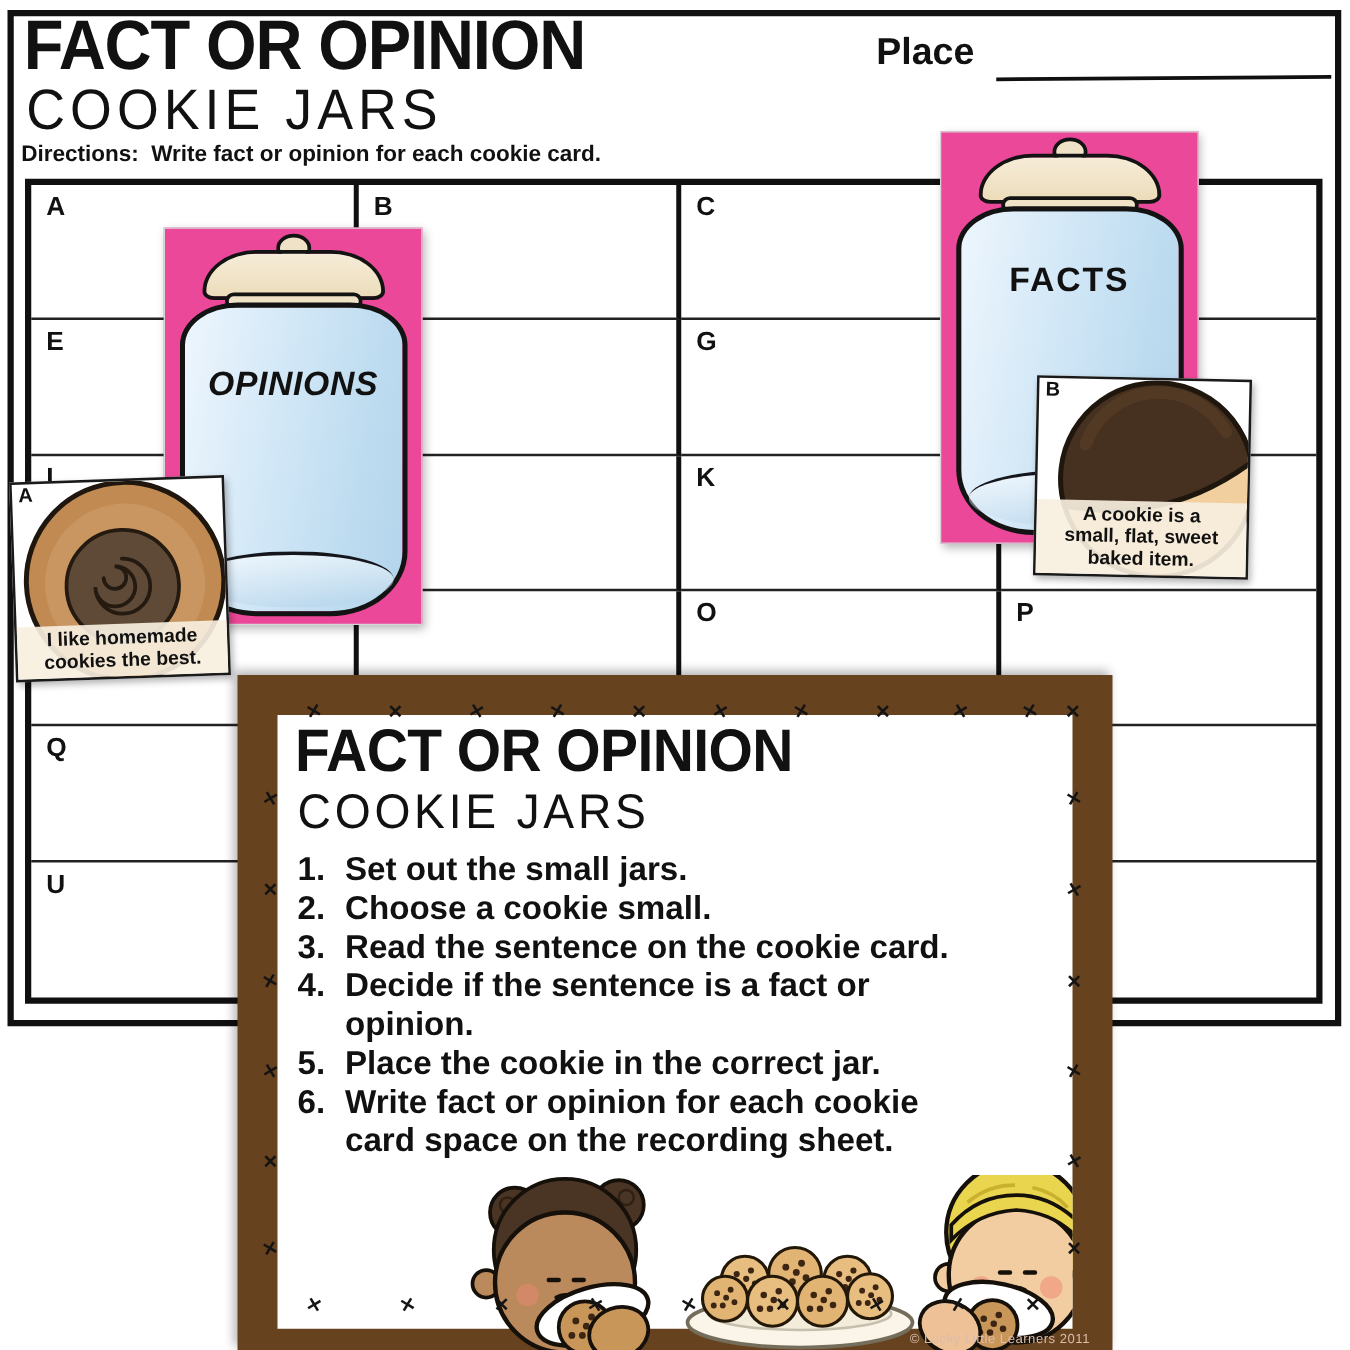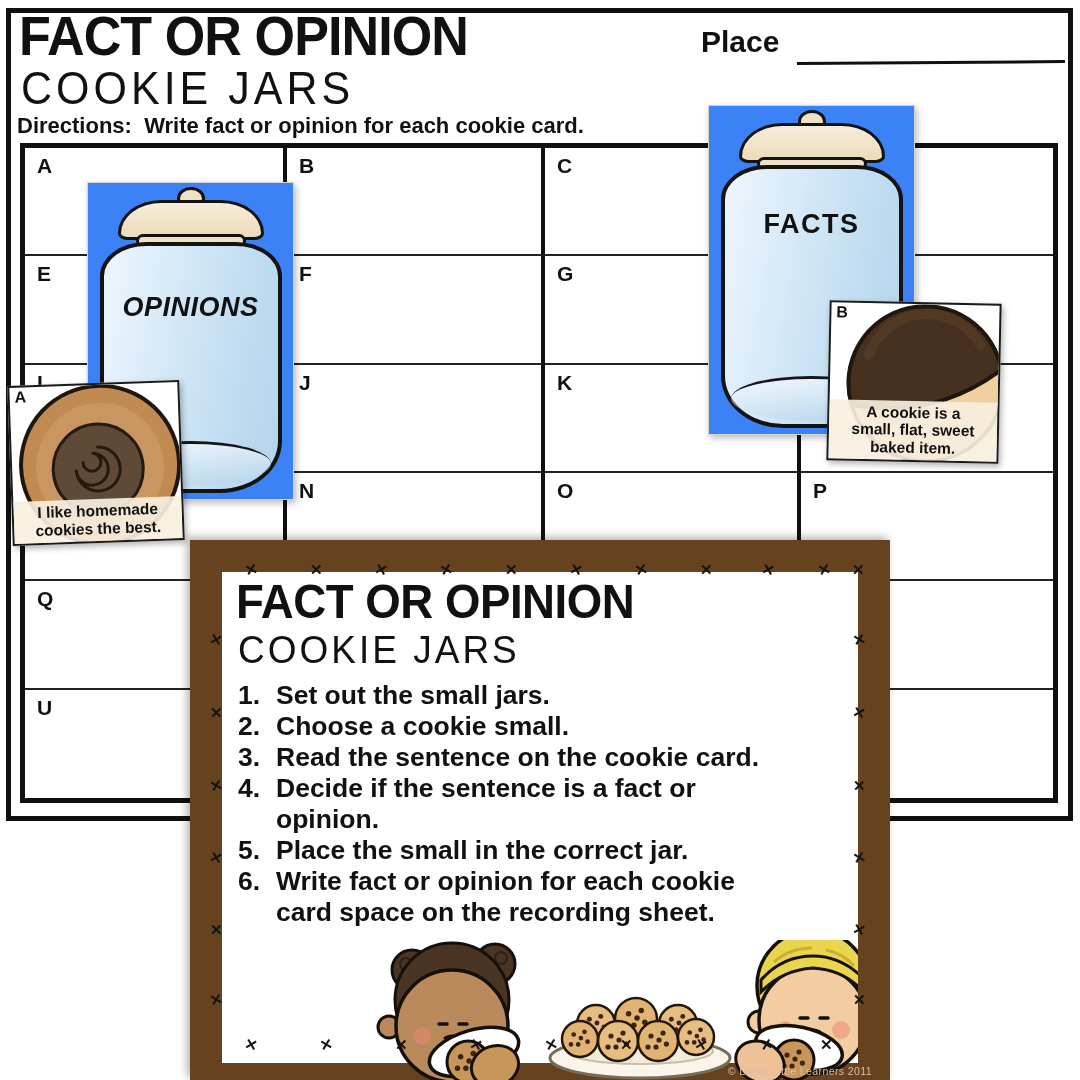--- a/index.html
+++ b/index.html
@@ -7,38 +7,38 @@
   .stage{position:relative;width:1080px;height:1080px;background:#fff;overflow:hidden;
          font-family:"Liberation Sans",sans-serif;color:#111;}
 
   
   .worksheet{position:absolute;left:6px;top:8px;width:1067px;height:813px;
              background:#fff;border:5px solid #101010;}
   .ws-title{position:absolute;left:8px;top:-10px;font-size:56px;font-weight:bold;
             letter-spacing:-1px;transform:scaleX(.93);transform-origin:left top;white-space:nowrap;}
   .ws-subtitle{position:absolute;left:10px;top:50px;font-size:43px;font-weight:normal;
                letter-spacing:4px;transform:scaleY(1.06);transform-origin:left top;white-space:nowrap;}
-  .ws-directions{position:absolute;left:6px;top:100px;font-size:22px;font-weight:bold;white-space:pre;}
+  .ws-directions{position:absolute;left:6px;top:100px;font-size:18px;font-weight:bold;white-space:pre;}
   .ws-name{position:absolute;left:690px;top:12px;font-size:30px;font-weight:bold;}
   .ws-nameline{position:absolute;left:786px;top:48px;width:268px;height:0;
                border-top:3.5px solid #101010;transform:rotate(-.4deg);}
 
   
   .grid{position:absolute;left:20px;top:143px;width:1038px;height:660px;
         border:5px solid #101010;display:grid;
         grid-template-columns:262px 258px 256px auto;
         grid-template-rows:repeat(6,1fr);background:#fff;}
   .cell{border-right:4px solid #101010;border-bottom:2px solid #222;position:relative;}
   .cell:nth-child(4n){border-right:none;}
   .cell:nth-child(n+21){border-bottom:none;}
   .cell-letter{position:absolute;left:12px;top:6px;font-size:21px;font-weight:bold;}
 
   
-  .jar-card{position:absolute;background:#3b82f6;border:1px solid #d5d5d5;
-            box-shadow:2px 3px 7px rgba(0,0,0,.28);}
+  .jar-card{position:absolute;background:#ec4899;border:1px solid #d5d5d5;
+            box-shadow:2px 3px 7px rgba(0,0,0,.28);margin-left:44px;}
   .jar{position:absolute;left:0;top:0;right:0;bottom:0;}
   .jar-knob{position:absolute;left:50%;top:4px;width:28px;height:23px;margin-left:-14px;
             background:#f0e2c6;border:3.5px solid #131313;border-radius:50%;}
   .jar-lid{position:absolute;left:50%;top:17px;width:146px;height:40px;margin-left:-73px;
            background:linear-gradient(180deg,#f6ecd8,#ecdcba);border:3.5px solid #131313;
            border-radius:76px 76px 16px 16px / 58px 58px 12px 12px;}
   .jar-rim{position:absolute;left:50%;top:51px;width:110px;height:14px;margin-left:-55px;
            background:#f0e2c6;border:3px solid #131313;border-radius:7px;}
   .jar-body{position:absolute;left:50%;top:59px;bottom:6px;width:182px;margin-left:-91px;
             background:linear-gradient(100deg,#eef6fd 0%,#d3e8f7 40%,#bedcf0 75%,#b3d4ec 100%);
@@ -235,21 +235,21 @@
           <li>
             <span class="num">3.</span>
             <span class="txt">Read the sentence on the cookie card.</span>
           </li>
           <li>
             <span class="num">4.</span>
             <span class="txt">Decide if the sentence is a fact or<br>opinion.</span>
           </li>
           <li>
             <span class="num">5.</span>
-            <span class="txt">Place the small in the correct jar.</span>
+            <span class="txt">Place the cookie in the correct jar.</span>
           </li>
           <li>
             <span class="num">6.</span>
             <span class="txt">Write fact or opinion for each cookie<br>card space on the recording sheet.</span>
           </li>
         </ol>
     </div>
 
     <div>
         <span class="stitch" style="left: 55px; top: 22px; transform: rotate(-14deg);">✕</span>

